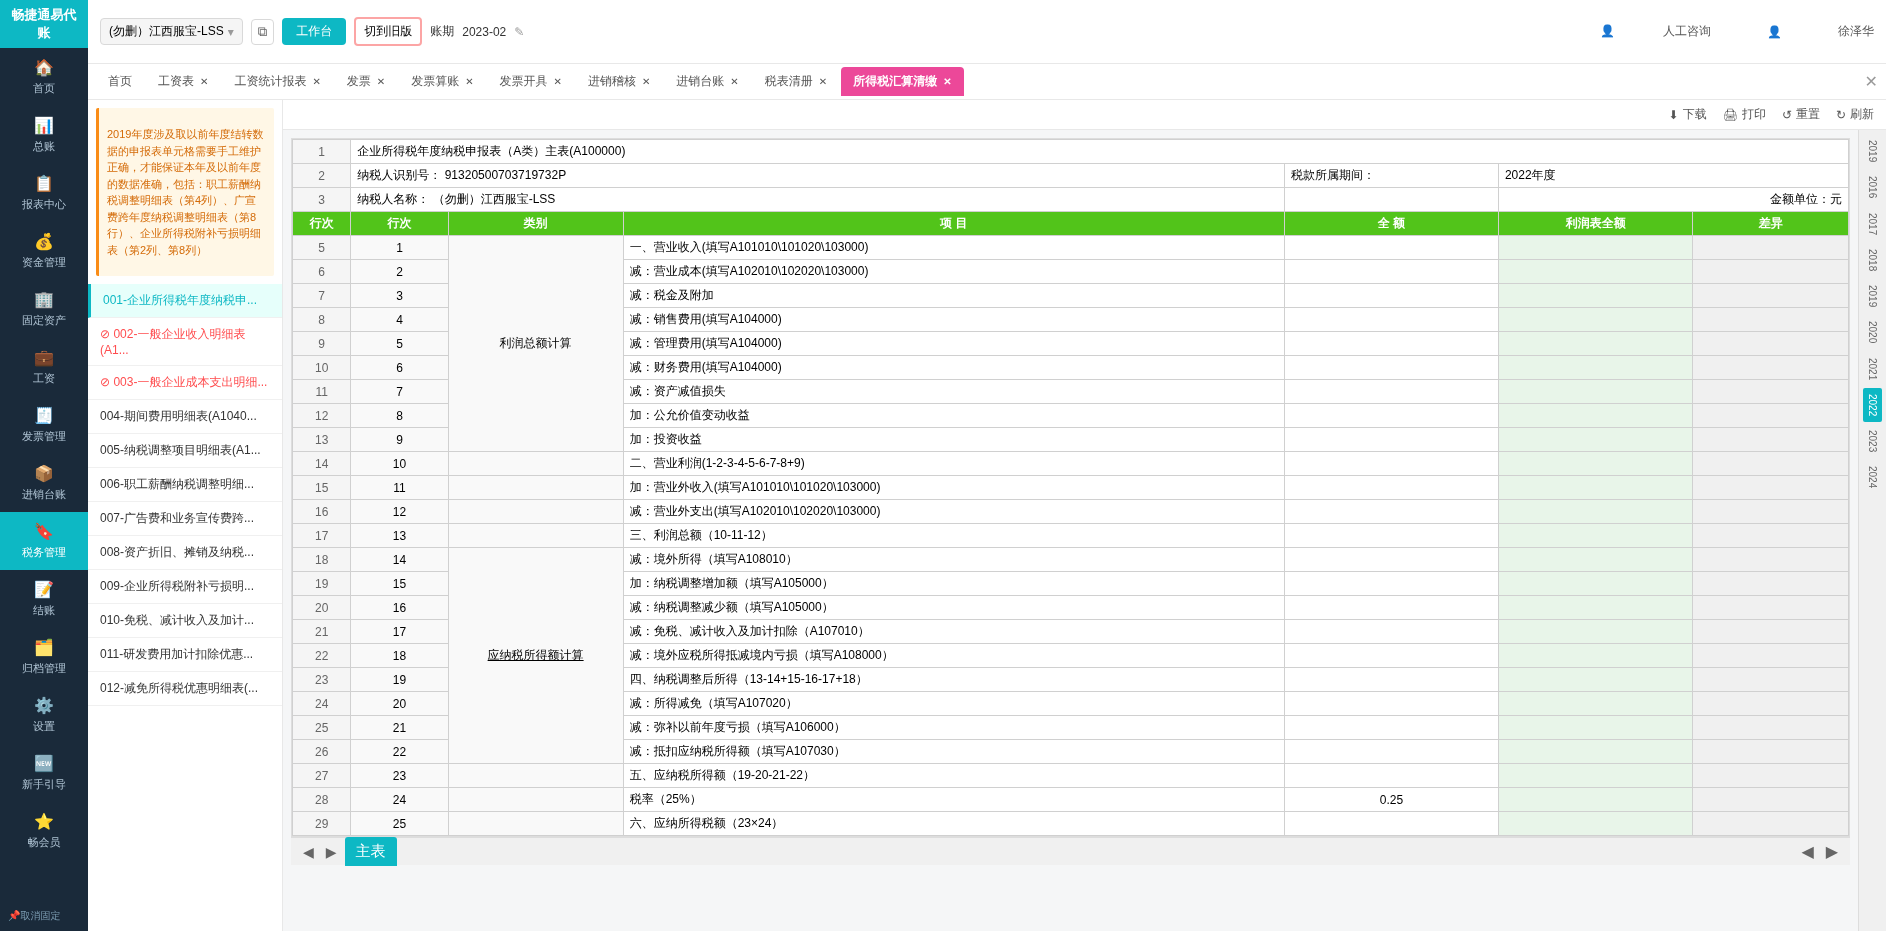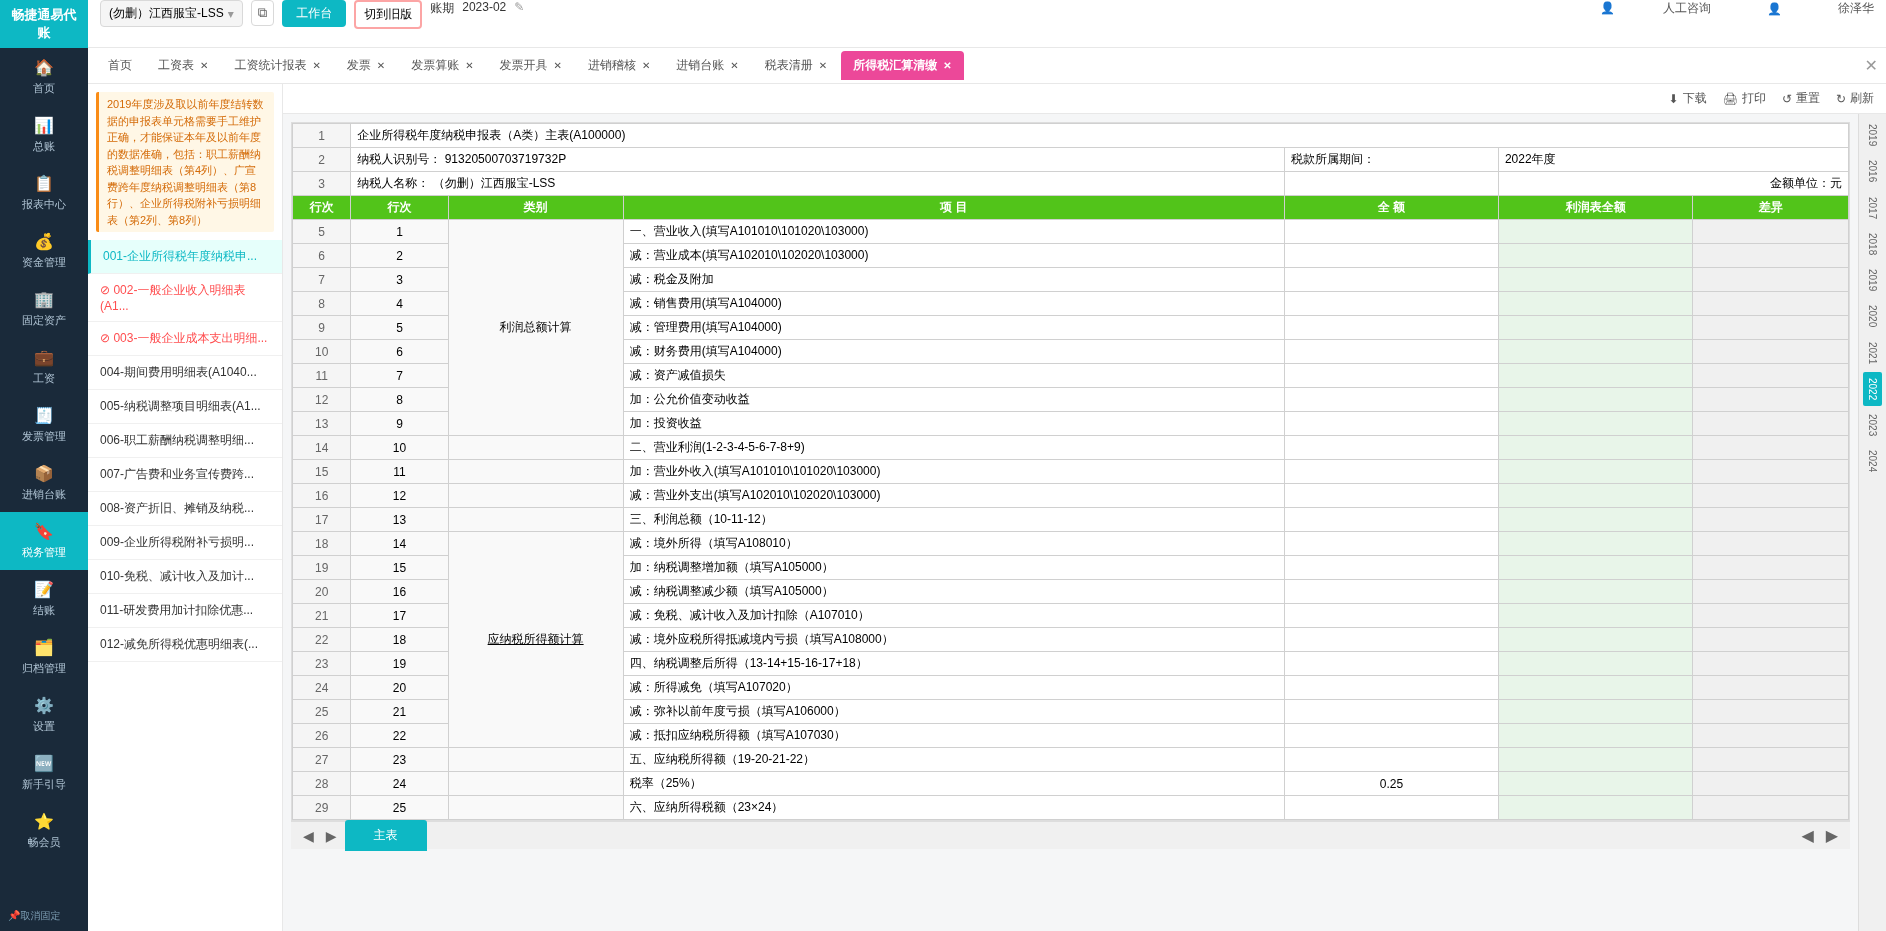--- a/index.html
+++ b/index.html
@@ -10,21 +10,21 @@
     .sidebar-logo { background: #0db8c4; padding: 10px 8px; font-size: 13px; font-weight: bold; color: #fff; text-align: center; height: 48px; display: flex; align-items: center; justify-content: center; }
     .sidebar-item { display: flex; flex-direction: column; align-items: center; padding: 10px 4px; cursor: pointer; font-size: 11px; color: #b0c4d4; gap: 4px; }
     .sidebar-item.active { background: #0db8c4; color: #fff; }
     .sidebar-item .icon { font-size: 16px; }
     .sidebar-bottom { margin-top: auto; padding: 8px; font-size: 10px; color: #7a9ab0; text-align: left; cursor: pointer; }
 
     
     .main { flex: 1; display: flex; flex-direction: column; overflow: hidden; }
 
     
-    .topbar { background: #fff; height: 48px; display: flex; align-items: flex-start; padding: 0 12px; gap: 8px; border-bottom: 1px solid #e8e8e8; flex-shrink: 0; }
+    .topbar { background: #fff; height: 64px; display: flex; align-items: center; padding: 0 12px; gap: 8px; border-bottom: 1px solid #e8e8e8; flex-shrink: 0; }
     .topbar-company { display: flex; align-items: center; gap: 4px; background: #f5f5f5; border: 1px solid #d9d9d9; border-radius: 4px; padding: 4px 8px; font-size: 12px; cursor: pointer; }
     .topbar-company .chevron { color: #999; }
     .topbar-copy-btn { background: none; border: 1px solid #d9d9d9; border-radius: 4px; padding: 4px 6px; cursor: pointer; color: #666; }
     .topbar-workbench { background: #0db8c4; color: #fff; border: none; border-radius: 4px; padding: 5px 14px; cursor: pointer; font-size: 12px; }
     .topbar-switch { background: #fff; border: 2px solid #fca5a5; border-radius: 4px; padding: 4px 8px; cursor: pointer; font-size: 12px; }
     .topbar-period { display: flex; align-items: center; gap: 4px; font-size: 12px; color: #333; }
     .topbar-right { margin-left: auto; display: flex; align-items: center; gap: 12px; font-size: 12px; color: #555; }
     .topbar-right span { cursor: pointer; margin-left: 44px; }
 
     
@@ -32,21 +32,21 @@
     .nav-tab { padding: 6px 12px; font-size: 12px; color: #555; cursor: pointer; border-radius: 4px 4px 0 0; display: flex; align-items: center; gap: 4px; white-space: nowrap; }
     .nav-tab.active { background: #ec4899; color: #fff; font-weight: bold; }
     .nav-tab .close { font-size: 10px; color: inherit; margin-left: 2px; }
     .close-all { margin-left: auto; font-size: 16px; color: #999; cursor: pointer; }
 
     
     .content { flex: 1; display: flex; overflow: hidden; }
 
     
     .left-panel { width: 195px; background: #fff; border-right: 1px solid #e8e8e8; display: flex; flex-direction: column; flex-shrink: 0; overflow-y: auto; }
-    .warning-banner { background: #fff7e6; border-left: 3px solid #fa8c16; padding: 4px 8px; font-size: 11px; color: #d46b08; line-height: 1.5; margin: 8px; border-radius: 2px; }
+    .warning-banner { background: #fff7e6; border-left: 3px solid #fa8c16; padding: 18px 8px; font-size: 11px; color: #d46b08; line-height: 1.5; margin: 8px; border-radius: 2px; }
     .left-menu-item { padding: 8px 12px; font-size: 12px; color: #333; cursor: pointer; border-bottom: 1px solid #f0f0f0; }
     .left-menu-item.active { background: #e6fffb; color: #0db8c4; border-left: 3px solid #0db8c4; }
     .left-menu-item.error { color: #ff4d4f; }
     .left-menu-item.error::before { content: '⊘ '; }
 
     
     .right-panel { flex: 1; display: flex; flex-direction: column; overflow: hidden; background: #f5f6f7; }
 
     
     .right-toolbar { display: flex; align-items: center; justify-content: flex-end; gap: 16px; padding: 6px 12px; background: #fff; border-bottom: 1px solid #e8e8e8; flex-shrink: 0; }
@@ -70,21 +70,21 @@
     table.main-table td.col-b { text-align: center; background: #f9f9f9; width: 90px; }
     table.main-table td.col-c { width: 340px; }
     table.main-table td.col-d { width: 100px; text-align: center; }
     table.main-table td.col-e { background: #e8f5e9; width: 100px; text-align: center; }
     table.main-table td.col-f { background: #f0f0f0; width: 80px; text-align: center; }
     table.main-table tr.header-row td { background: #52c41a; color: #fff; text-align: center; font-weight: bold; }
 
     
     .sheet-tabs { background: #f0f0f0; border-top: 1px solid #ddd; display: flex; align-items: center; padding: 3px 8px; gap: 4px; height: 28px; flex-shrink: 0; }
     .sheet-nav { font-size: 14px; cursor: pointer; color: #666; padding: 0 4px; }
-    .sheet-tab { padding: 2px 24px; background: #fff; border: 5px solid #000000; border-radius: 3px 3px 0 0; font-size: 12px; cursor: pointer; }
+    .sheet-tab { padding: 2px 8px; background: #fff; border: 3px solid #000000; border-radius: 3px 3px 0 0; font-size: 15px; cursor: pointer; }
     .sheet-tab.active { background: #0db8c4; color: #fff; border-color: #0db8c4; }
     .sheet-pagination { margin-left: auto; display: flex; align-items: center; gap: 4px; }
     .sheet-page-btn { font-size: 16px; cursor: pointer; color: #666; padding: 0 4px; }
   </style>
 </head>
 <body>
 
 <div class="sidebar">
   <div class="sidebar-logo">畅捷通易代账</div>
   <div class="sidebar-item">

